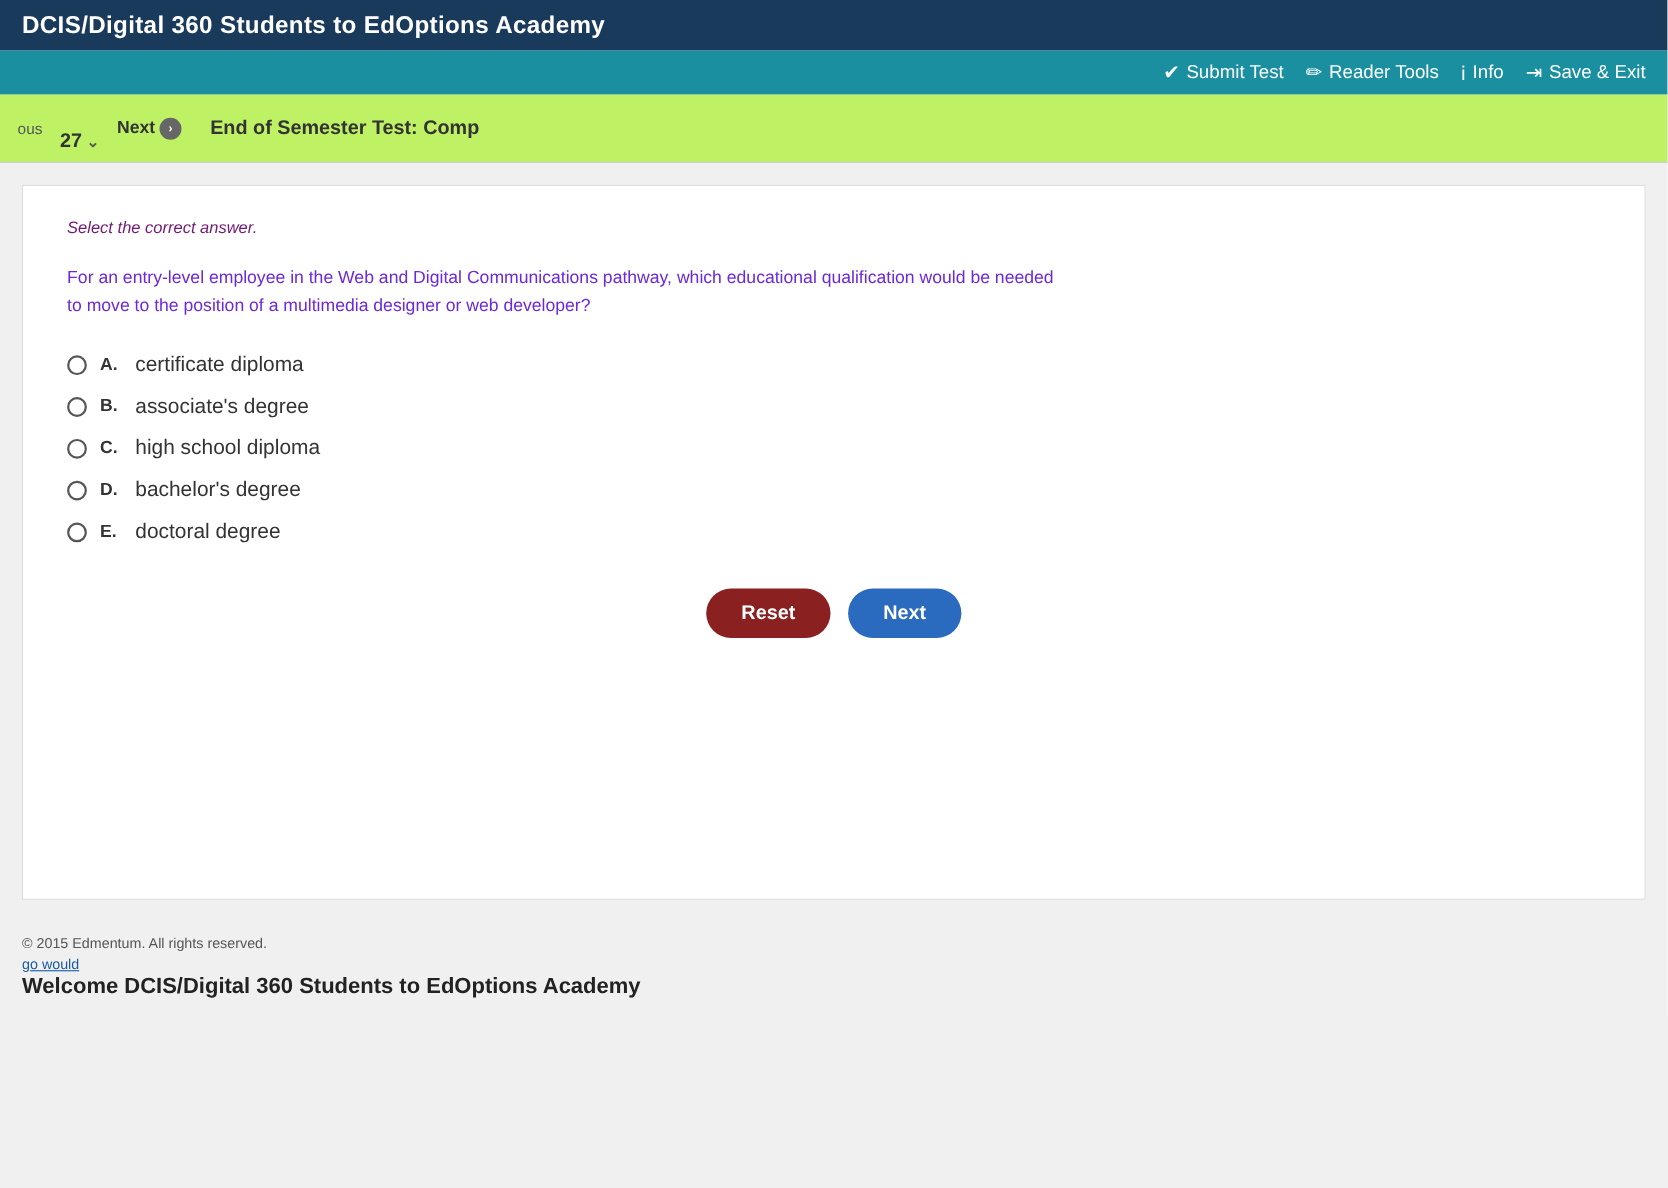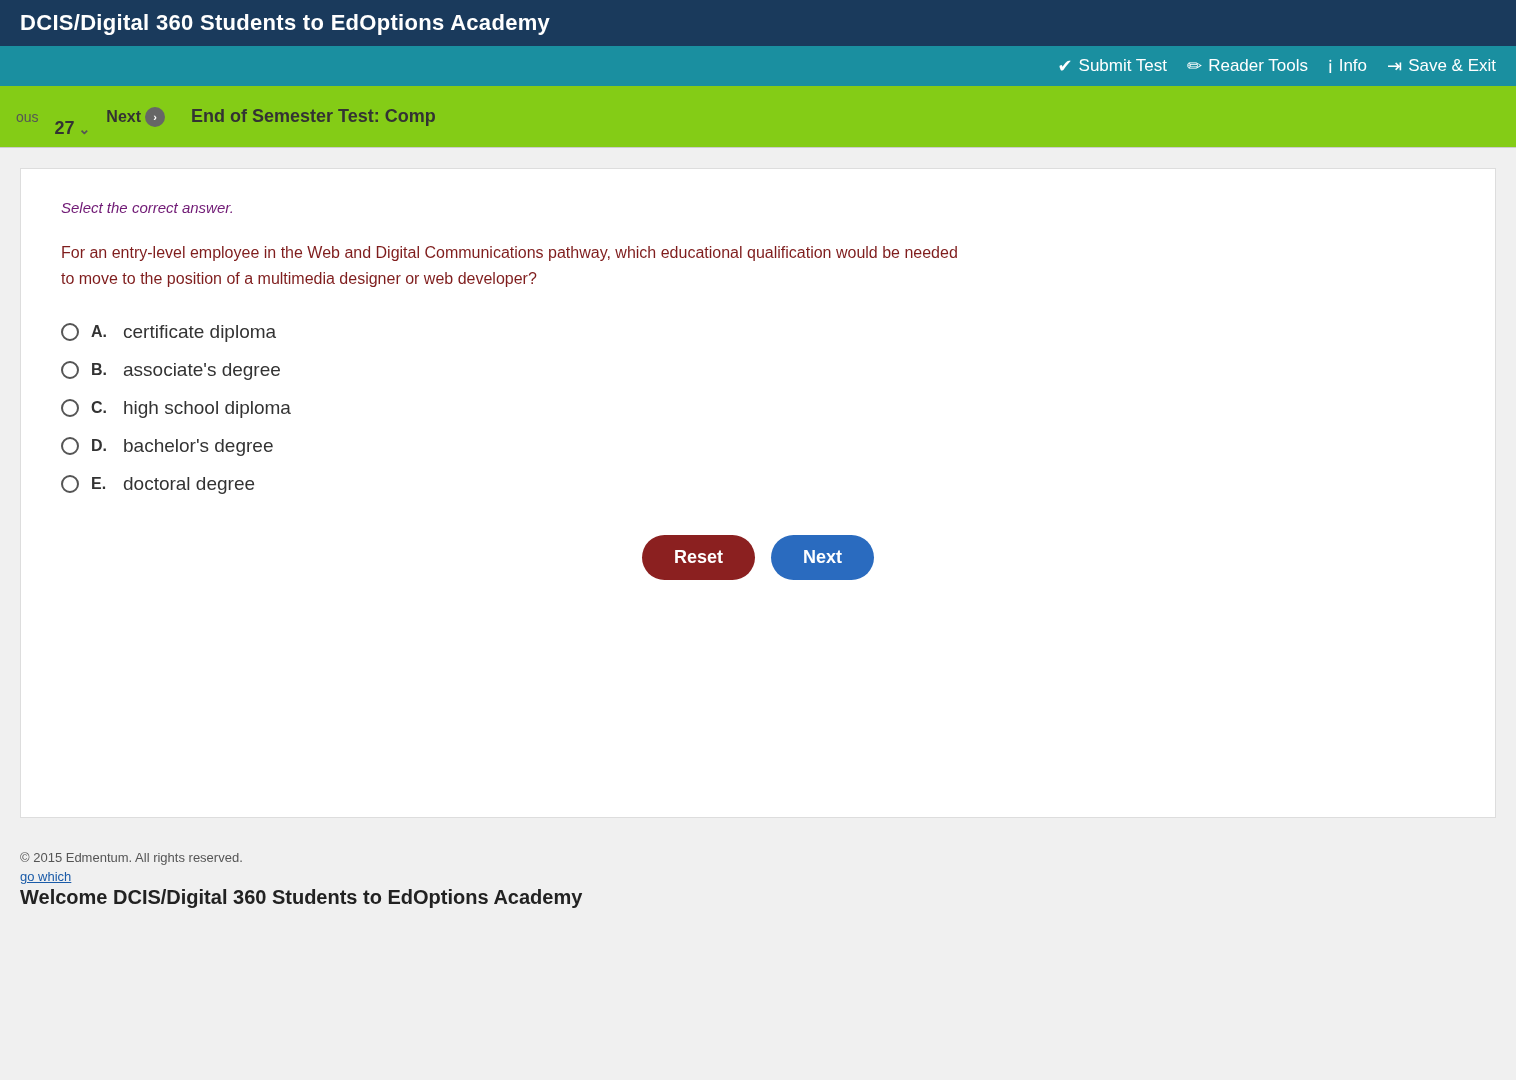--- a/index.html
+++ b/index.html
@@ -38,21 +38,21 @@
       font-size: 17px;
       cursor: pointer;
       font-weight: 500;
     }
     .toolbar-icon {
       font-size: 18px;
     }
 
     
     .nav-bar {
-      background: #84cc16;
+      background: #bef264;
       border-bottom: 1px solid #ccc;
       display: flex;
       align-items: center;
       padding: 8px 16px;
       gap: 16px;
     }
     .nav-prev {
       color: #555;
       font-size: 14px;
       cursor: pointer;
@@ -94,21 +94,21 @@
 
     .instruction-text {
       font-size: 15px;
       color: #701a75;
       margin-bottom: 16px;
       font-style: italic;
     }
 
     .question-text {
       font-size: 16px;
-      color: #7f1d1d;
+      color: #6d28d9;
       line-height: 1.6;
       margin-bottom: 30px;
       max-width: 900px;
       margin-top: 24px;
     }
 
     
     .answer-choices {
       display: flex;
       flex-direction: column;
@@ -277,15 +277,15 @@
   </div>
 
   <div class="buttons-row">
     <button class="btn-reset">Reset</button>
     <button class="btn-next">Next</button>
   </div>
 </div>
 
 <div class="footer">
   <span>© 2015 Edmentum. All rights reserved.</span>
-  <a class="footer-link">go which</a>
+  <a class="footer-link">go would</a>
   <div class="footer-welcome">Welcome DCIS/Digital 360 Students to EdOptions Academy</div>
 </div>
 
 </body></html>

